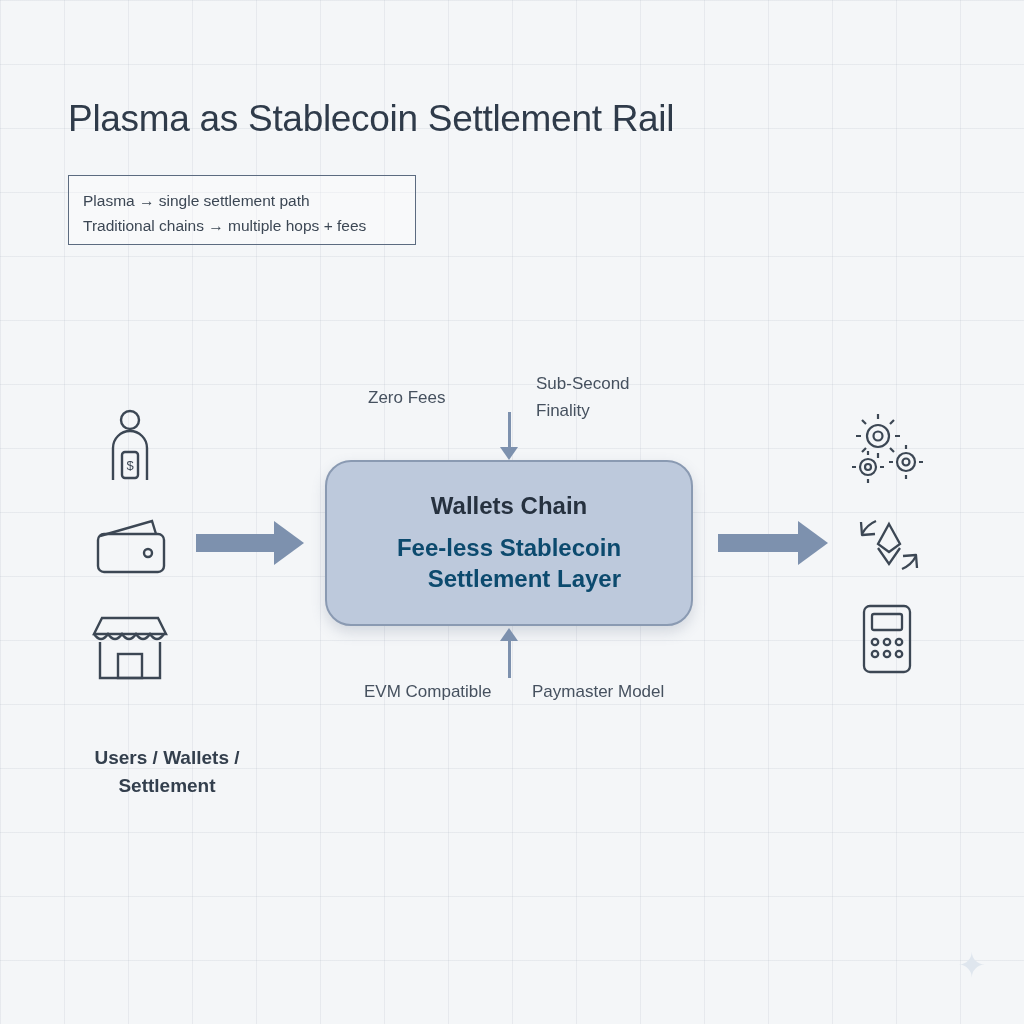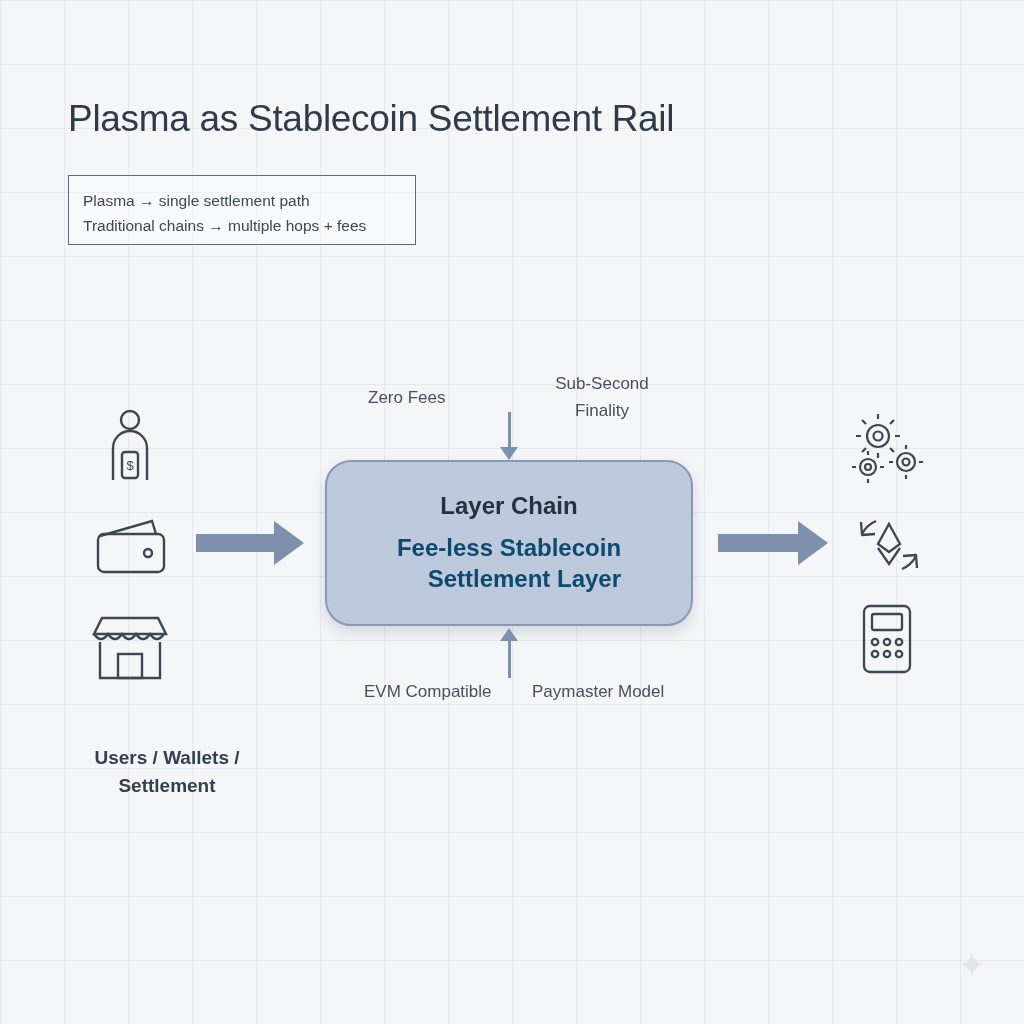--- a/index.html
+++ b/index.html
@@ -83,21 +83,21 @@
     line-height: 31px;
   }
 
   
   .flab {
     position: absolute;
     font-size: 17px;
     color: #46515f;
     white-space: nowrap;
   }
-  .flab.two-line { line-height: 27px; text-align: center; }
+  .flab.two-line { line-height: 27px; }
 
   
   .big-arrow {
     position: absolute;
     height: 34px;
     display: flex;
     align-items: center;
   }
   .big-arrow .shaft {
     height: 18px;
@@ -200,21 +200,21 @@
     <span>Users / Wallets /</span><br>
     <span>Settlement</span>
   </div>
 
   <div class="big-arrow" style="left:196px; top:526px; width:108px;">
     <div class="shaft"></div>
       <div class="head"></div>
   </div>
 
   <div class="center-box">
-    <div class="center-title">Layer Chain</div>
+    <div class="center-title">Wallets Chain</div>
     <div class="center-sub">
       <span>Fee-less Stablecoin</span><br>
       <span>Settlement Layer</span>
     </div>
   </div>
 
   <div class="big-arrow" style="left:718px; top:526px; width:110px;">
     <div class="shaft"></div>
       <div class="head"></div>
   </div>

